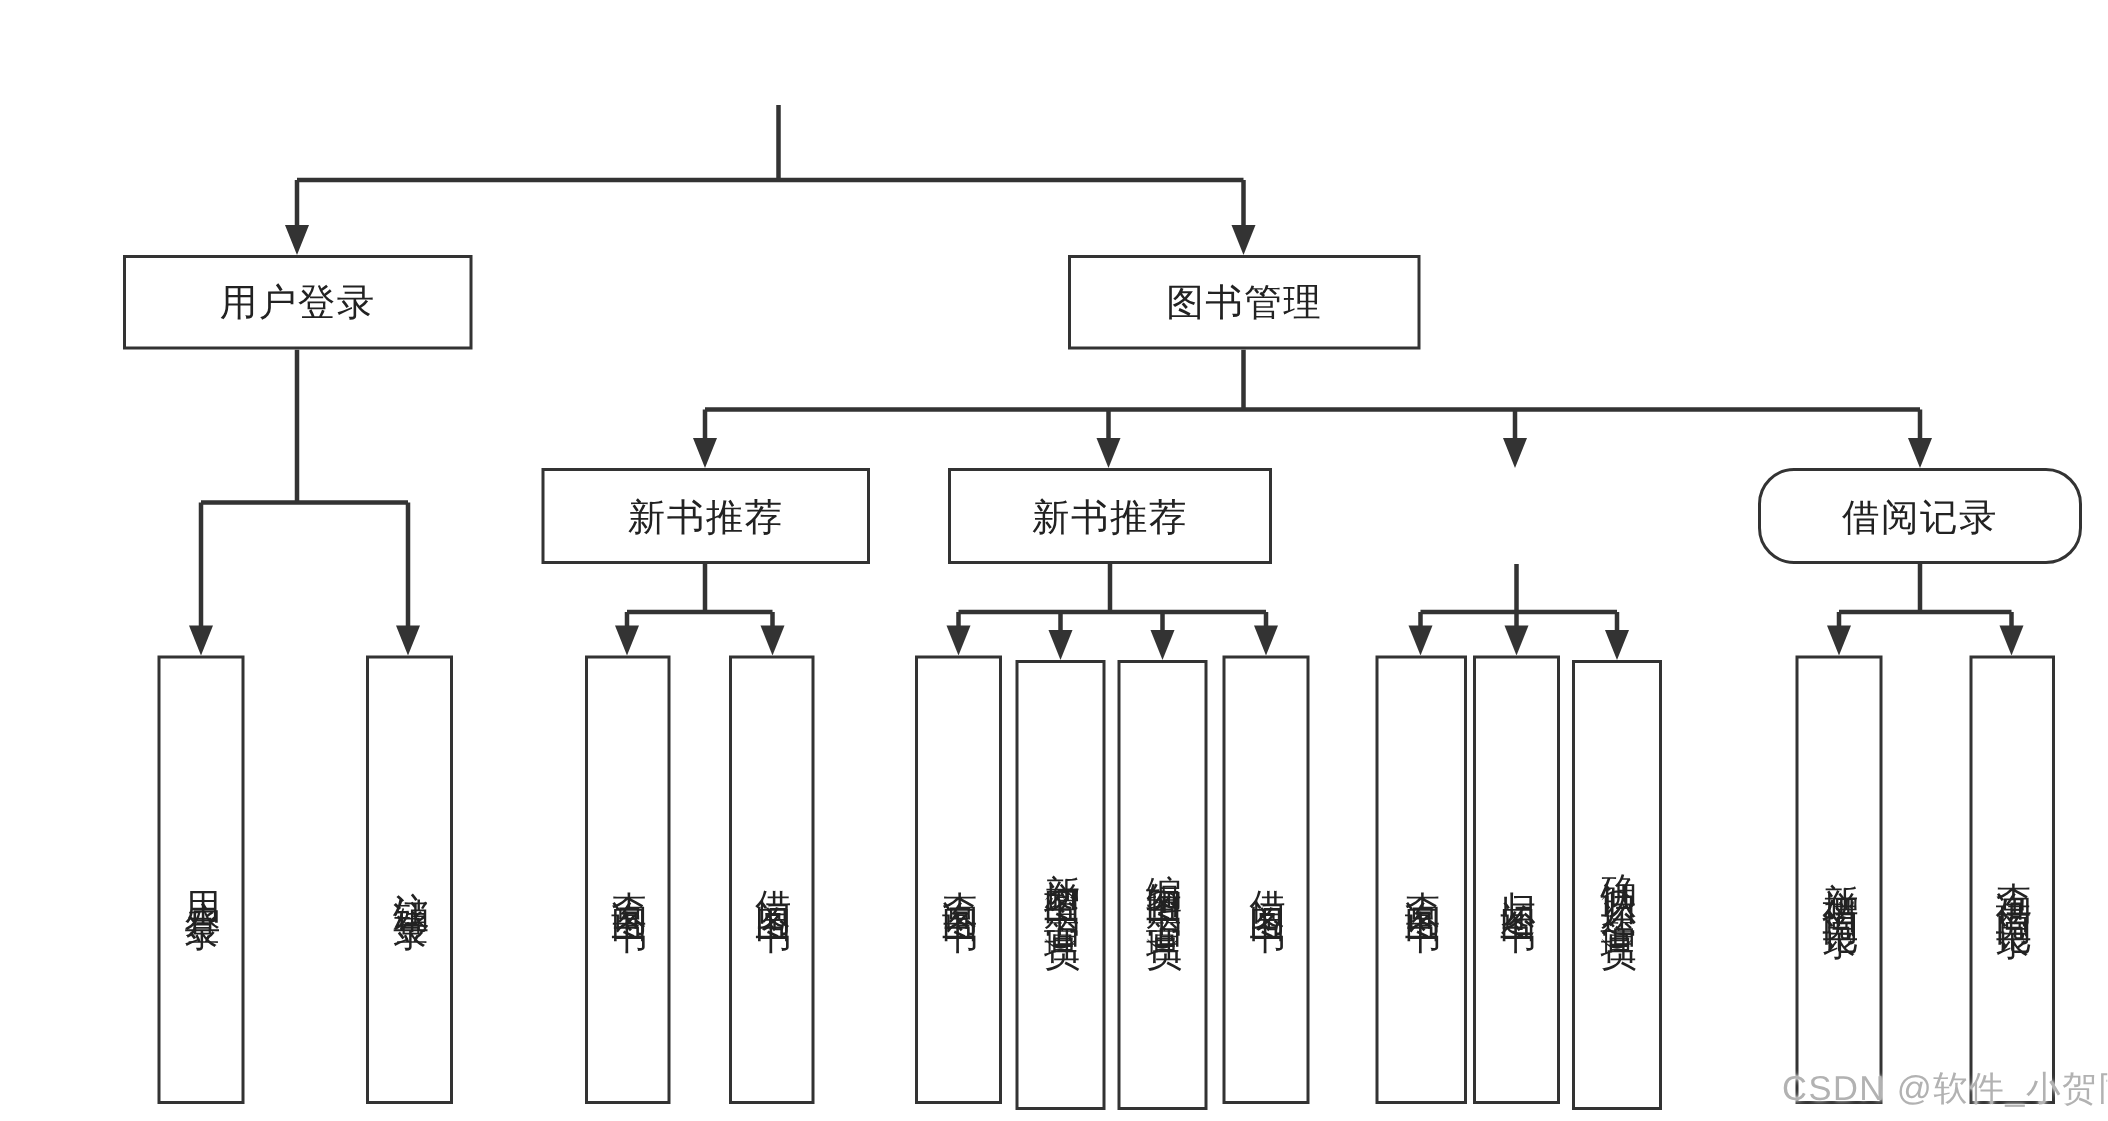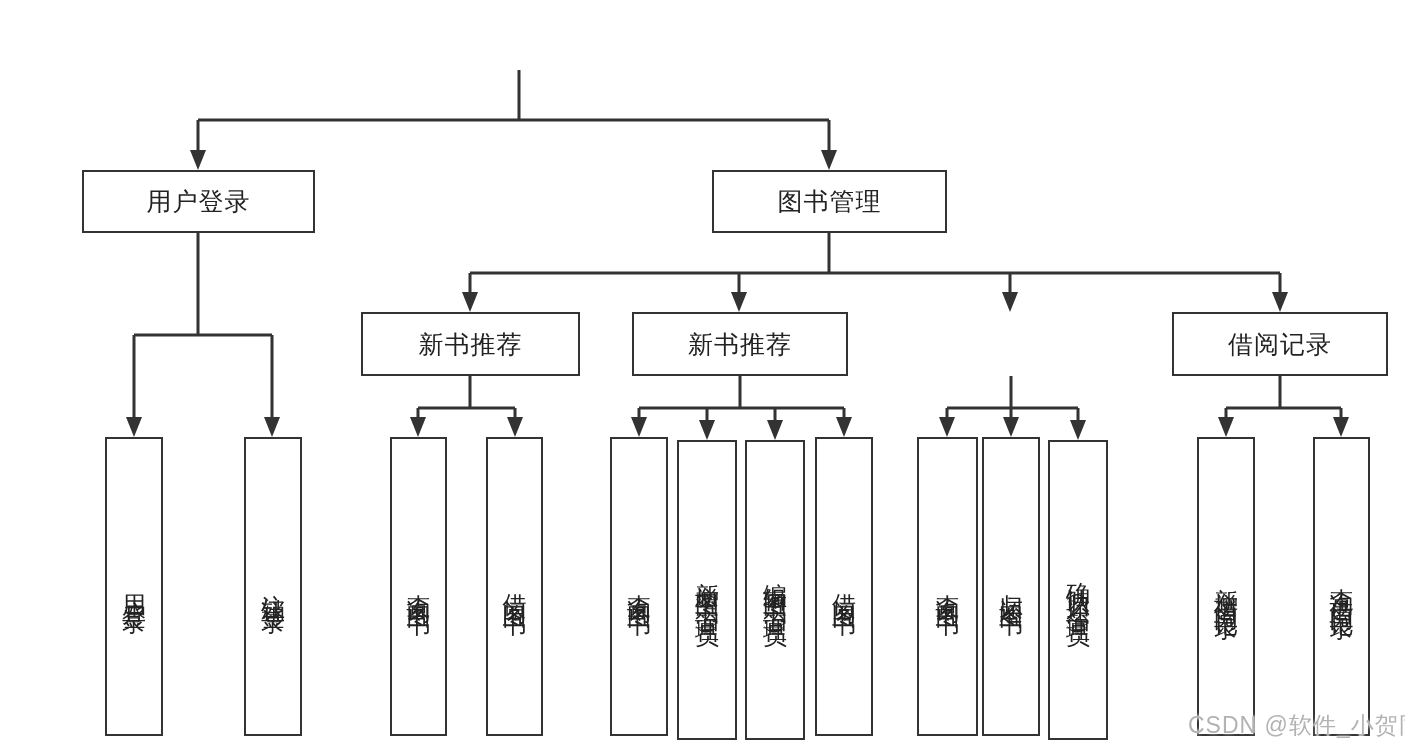--- a/index.html
+++ b/index.html
@@ -92,21 +92,21 @@
       <polygon points="1333,417 1349,417 1341,437"></polygon>
     </g>
   </svg>
 
 
   <div class="node hnode" style="left:82px; top:170px; width:233px; height:63px;">用户登录</div>
   <div class="node hnode" style="left:712px; top:170px; width:235px; height:63px;">图书管理</div>
 
   <div class="node hnode" style="left:361px; top:312px; width:219px; height:64px;">新书推荐</div>
   <div class="node hnode" style="left:632px; top:312px; width:216px; height:64px;">新书推荐</div>
-  <div class="node hnode" style="left:1172px; top:312px; width:216px; height:64px;">借阅记录</div>
+  <div class="node hnode" style="left:1172px; top:312px; width:216px; height:64px;border-radius:24px;">借阅记录</div>
 
   <div class="node vnode" style="left:105px; top:437px; width:58px; height:299px;">
     <span>用户登录</span>
   </div>
   <div class="node vnode" style="left:244px; top:437px; width:58px; height:299px;">
     <span>注销登录</span>
   </div>
 
   <div class="node vnode" style="left:390px; top:437px; width:57px; height:299px;">
     <span>查询图书</span>

